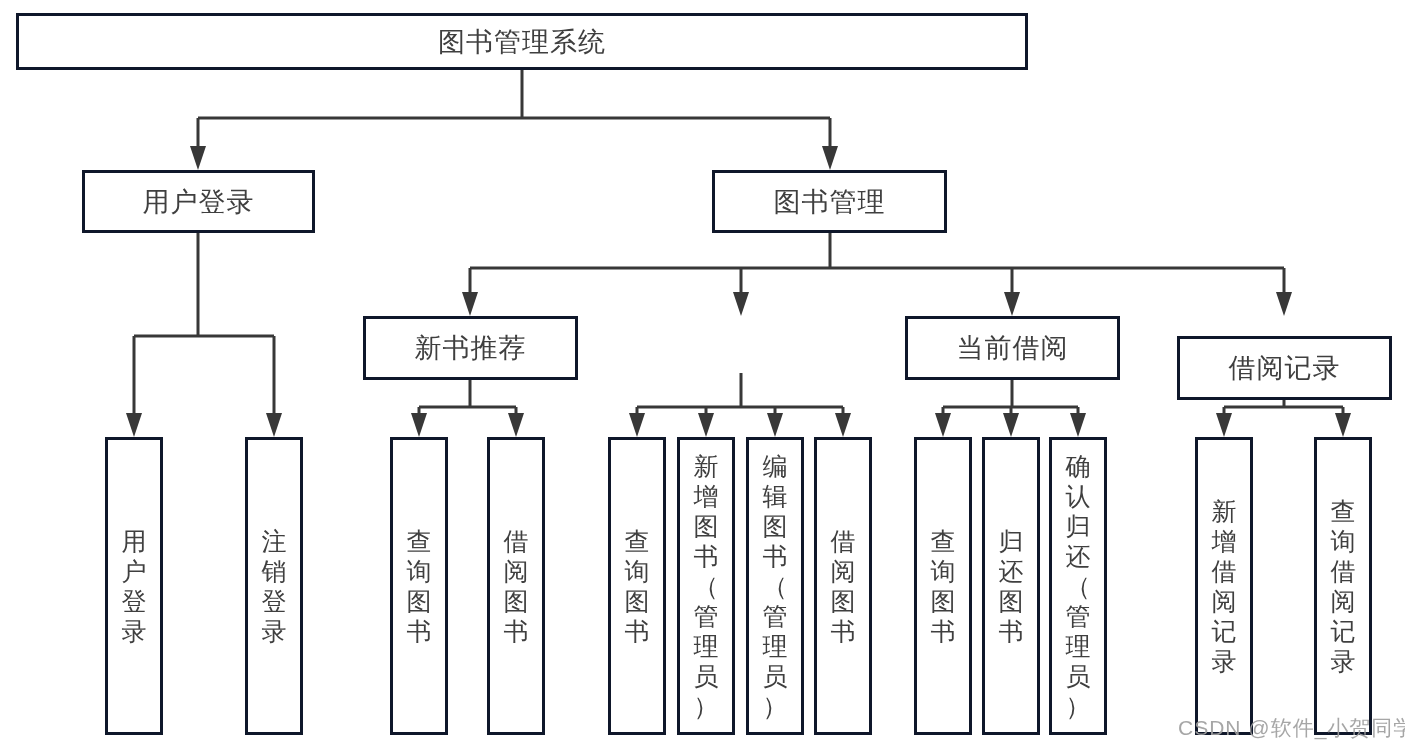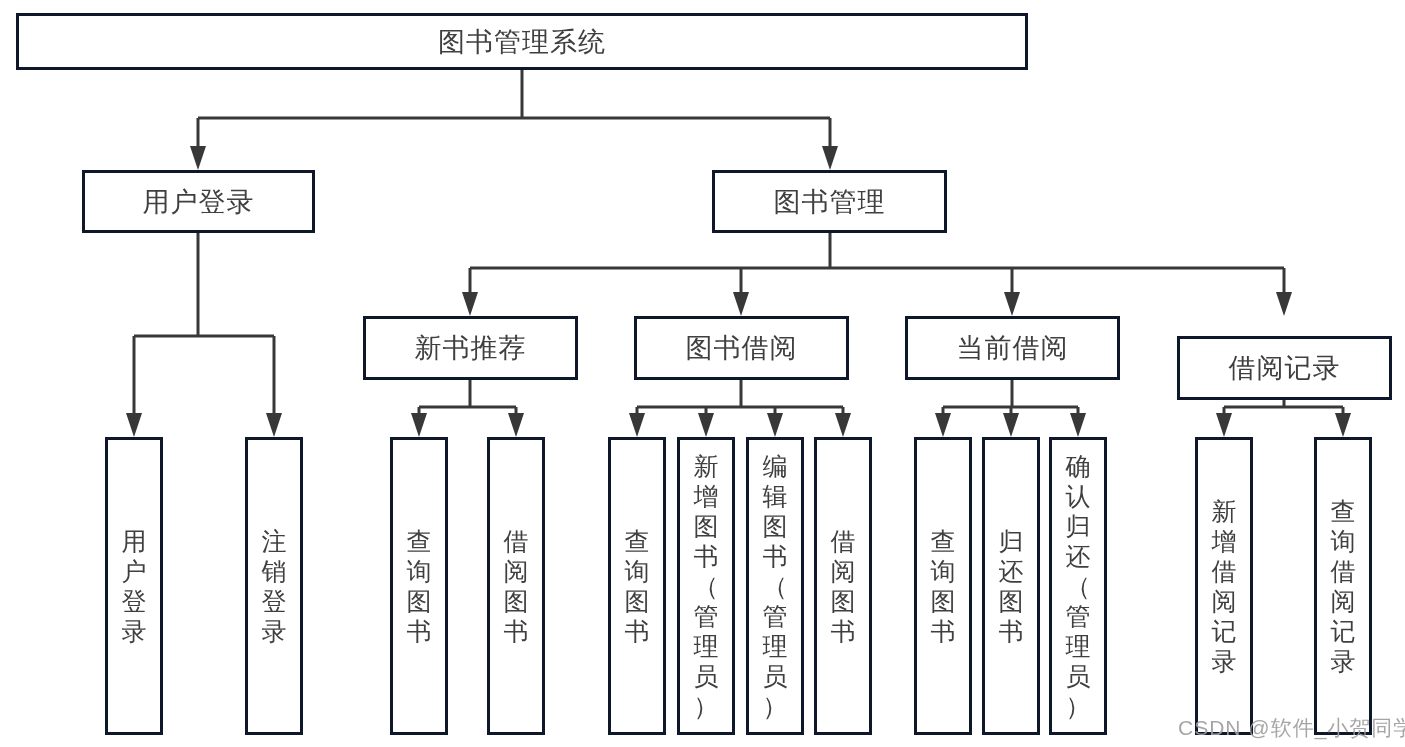--- a/index.html
+++ b/index.html
@@ -136,23 +136,20 @@
   <div class="node l2a">
     <div class="hlabel">用户登录</div>
   </div>
   <div class="node l2b">
     <div class="hlabel">图书管理</div>
   </div>
 
   <div class="node l3 l3a">
     <div class="hlabel">新书推荐</div>
   </div>
-  <div class="node l3 l3b">
-    <div class="hlabel">图书借阅</div>
-  </div>
   <div class="node l3 l3c">
     <div class="hlabel">当前借阅</div>
   </div>
   <div class="node l3 l3d">
     <div class="hlabel">借阅记录</div>
   </div>
 
   <div class="node leaf g1a">
     <div class="vtext">
         <span>用</span>

